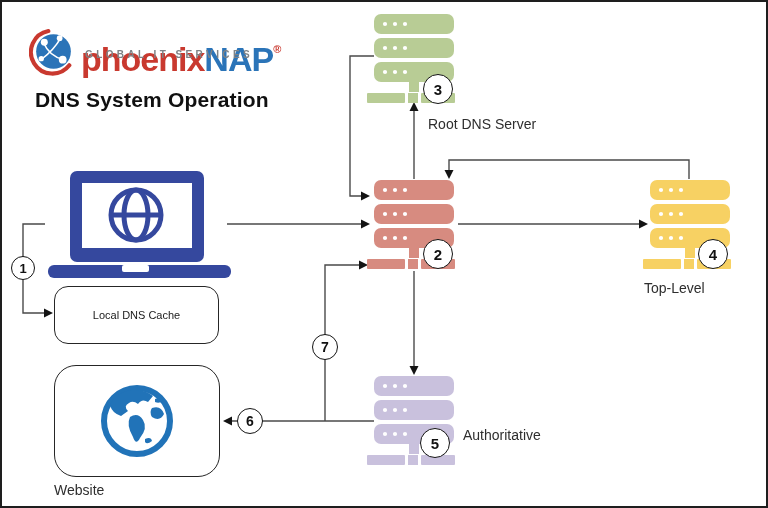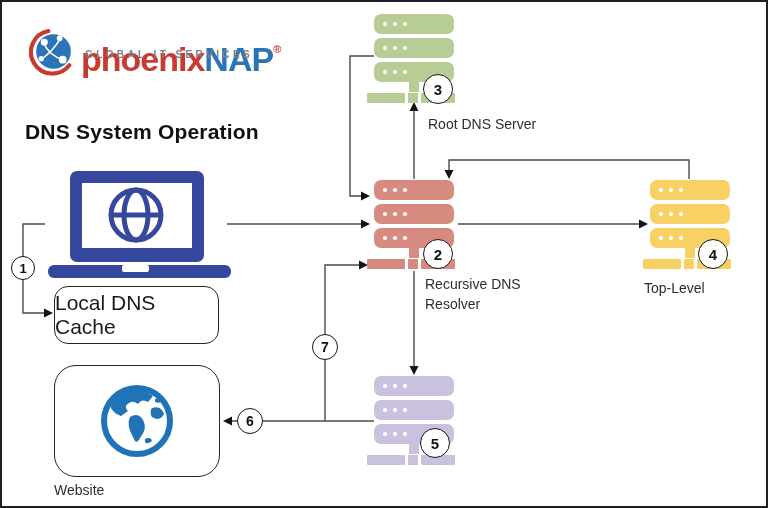--- a/index.html
+++ b/index.html
@@ -12,26 +12,26 @@
   svg{display:block;}
   
   .conn{stroke:var(--connector_gray);stroke-width:1.4;fill:none;}
   .arrow{fill:#141414;stroke:none;}
   
   .brand{position:absolute;left:79px;top:30px;font-size:34px;font-weight:bold;letter-spacing:-1px;line-height:34px;white-space:nowrap;}
   .brand .p1{color:var(--brand_red);}
   .brand .p2{color:var(--brand_blue);margin-top:40px;}
   .brand .reg{color:var(--brand_red);font-size:11px;vertical-align:18px;letter-spacing:0;}
   .tagline{position:absolute;left:83px;top:47px;font-size:10px;font-weight:bold;color:var(--tagline_gray);letter-spacing:3.4px;white-space:nowrap;}
-  .title{position:absolute;left:23px;top:86px;font-size:21px;font-weight:800;color:#101010;letter-spacing:.2px;margin-top:32px;}
+  .title{position:absolute;left:33px;top:86px;font-size:21px;font-weight:800;color:#101010;letter-spacing:.2px;}
   
   .lbl{position:absolute;color:#2e2e2e;font-size:14px;line-height:20px;white-space:nowrap;}
   
   .node-box{position:absolute;background:#fff;border:1.8px solid #262626;box-sizing:border-box;}
-  .cache-box{left:52px;top:284px;width:165px;height:58px;border-radius:14px;display:flex;align-items:center;justify-content:center;font-size:21px;color:#1a1a1a;}
+  .cache-box{left:52px;top:284px;width:165px;height:58px;border-radius:14px;display:flex;align-items:center;justify-content:center;font-size:11px;color:#1a1a1a;}
   .site-box{left:52px;top:363px;width:166px;height:112px;border-radius:22px;display:flex;align-items:center;justify-content:center;}
   .site-label{left:52px;top:478px;width:166px;}
   
   .step{position:absolute;background:#fff;border:1.9px solid #141414;border-radius:50%;
         display:flex;align-items:center;justify-content:center;font-weight:bold;color:#111;box-sizing:border-box;}
   .d30{width:30px;height:30px;font-size:15px;}
   .d26{width:26px;height:26px;font-size:14px;}
   .d24{width:24px;height:24px;font-size:13px;}
 </style>
 </head>
@@ -125,28 +125,25 @@
     <circle cx="33" cy="31" r="3.8" fill="#fff"></circle>
     <circle cx="30" cy="10" r="2.8" fill="#fff"></circle>
     <circle cx="12" cy="30" r="2.6" fill="#fff"></circle>
   </svg>
   <div class="brand"><span class="p1">phoenix</span><span class="p2">NAP</span><span class="reg">®</span></div>
   <div class="tagline">GLOBAL IT SERVICES</div>
 
   <div class="title">DNS System Operation</div>
 
   <div class="lbl" style="left:426px;top:112px">Root DNS Server</div>
-  <div class="lbl" style="left:423px;top:272px">
-    <div>Recursive DNS</div>
-    <div>Resolver</div>
-  </div>
   <div class="lbl" style="left:642px;top:276px">
     <div>Top-Level</div>
   </div>
   <div class="lbl" style="left:461px;top:423px">
+    <div>Authoritative</div>
   </div>
 
   <div class="node-box cache-box">
     <span>Local DNS Cache</span>
   </div>
 
   <div class="node-box site-box">
     <svg width="80" height="80" viewBox="0 0 80 80">
       <circle cx="40" cy="40" r="33" fill="#fff" stroke="var(--earth_blue)" stroke-width="6"></circle>
       <path fill="var(--earth_blue)" d="M13,24 Q20,10 36,9 Q48,8 56,15 L51,21 Q45,17 41,23 Q36,19 32,22 Q26,25 31,30 L24,35 Q15,32 13,24 Z"></path>

